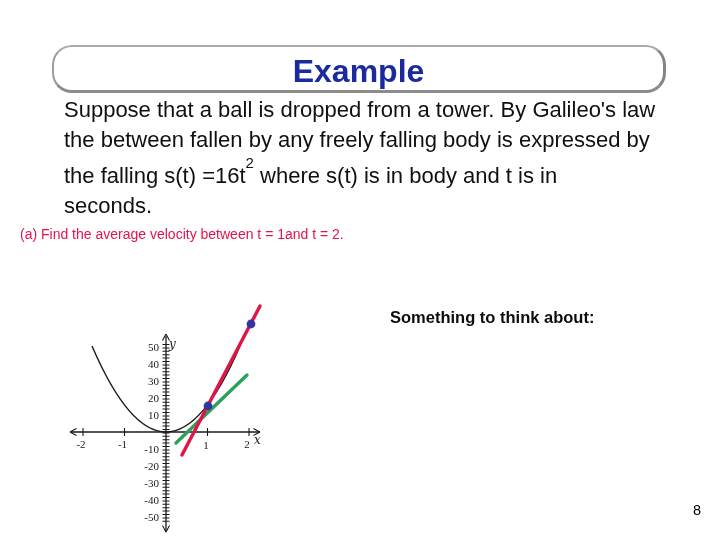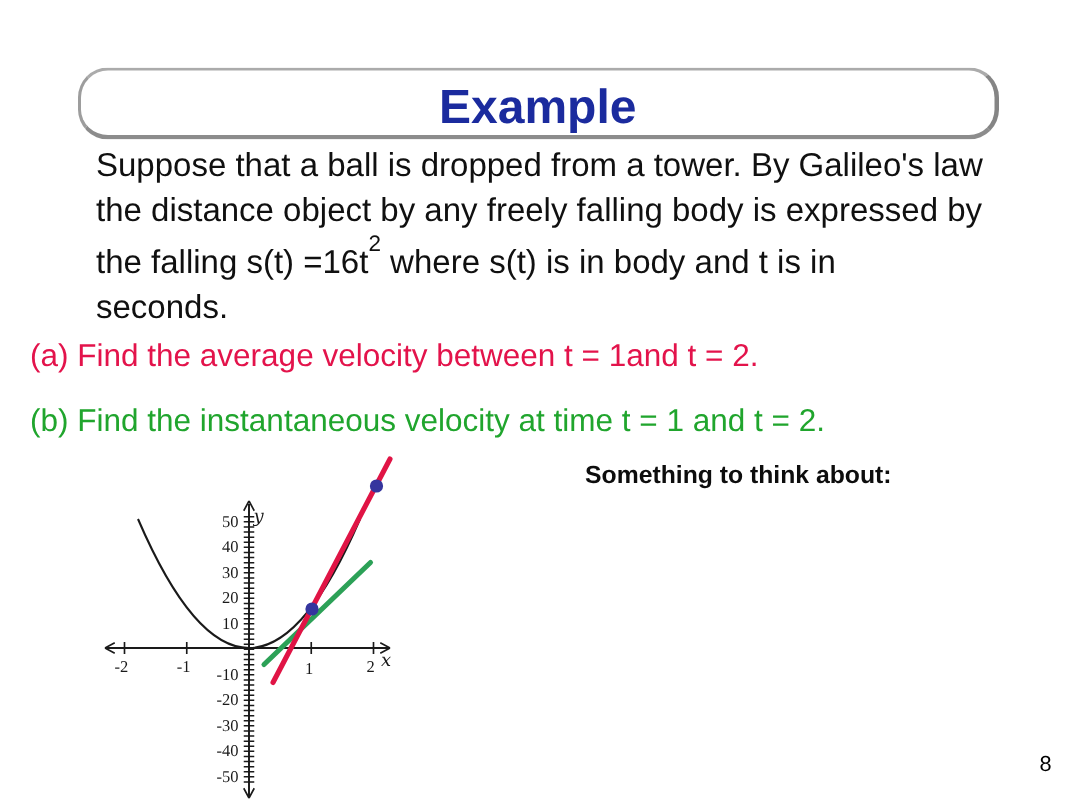--- a/index.html
+++ b/index.html
@@ -15,21 +15,21 @@
     display:flex; align-items:flex-end; justify-content:center;
     background:#ffffff;
     border-radius:20px;
   }
   .title-text { font-size:32px; font-weight:bold; color:#1b2b9e; }
   .body-text {
     position:absolute; left:20px; top:95px; width:660px;
     font-size:22px; line-height:30px; color:#101010;margin-left:44px;
   }
   .body-text sup { font-size:15px; position:relative; top:-0.45em; }
-  .question { position:absolute; left:20px; font-size:21px; white-space:nowrap; }
+  .question { position:absolute; left:20px; font-size:14px; white-space:nowrap; }
   .question-a { top:226px; color:#e3134b; }
   .question-b { top:269px; color:#20a52d; }
   .think { position:absolute; left:390px; top:307px; color:#0d0d0d; font-weight:bold;text-align:center; }
   .think-heading { font-size:16.5px; line-height:20px; margin-bottom:9px; }
   .think-body div { font-size:16.5px; line-height:16.5px; }
   .page-number { position:absolute; left:693px; top:502px; font-size:14.5px; color:#000000; }
   .graph-svg { position:absolute; left:0; top:0; }
   .graph-svg text {
     font-family:"Liberation Serif", serif; font-size:11px; fill:#1a1a1a;
   }
@@ -41,27 +41,26 @@
 <body>
 
 <div class="slide">
 
   <div class="title-box">
     <span class="title-text">Example</span>
   </div>
 
   <div class="body-text">
     <div><span>Suppose that a ball is dropped from a tower. By Galileo's law</span></div>
-    <div><span>the distance object by any freely falling body is expressed by</span></div>
+    <div><span>the between fallen by any freely falling body is expressed by</span></div>
     <div><span>the falling s(t) =16t</span><sup>2</sup><span> where s(t) is in body and t is in</span></div>
     <div><span>seconds.</span></div>
   </div>
 
   <div class="question question-a">(a) Find the average velocity between t = 1and t = 2.</div>
-  <div class="question question-b">(b) Find the instantaneous velocity at time t = 1 and t = 2.</div>
 
   <div class="think">
     <div class="think-heading">Something to think about:</div>
   </div>
 
   <svg class="graph-svg" width="720" height="540" viewBox="0 0 720 540">
 
     <line x1="166" y1="344" x2="166" y2="524" stroke="#1a1a1a" stroke-width="7" stroke-dasharray="1 2.4"></line>
 
     <g stroke="#1a1a1a" fill="none">

